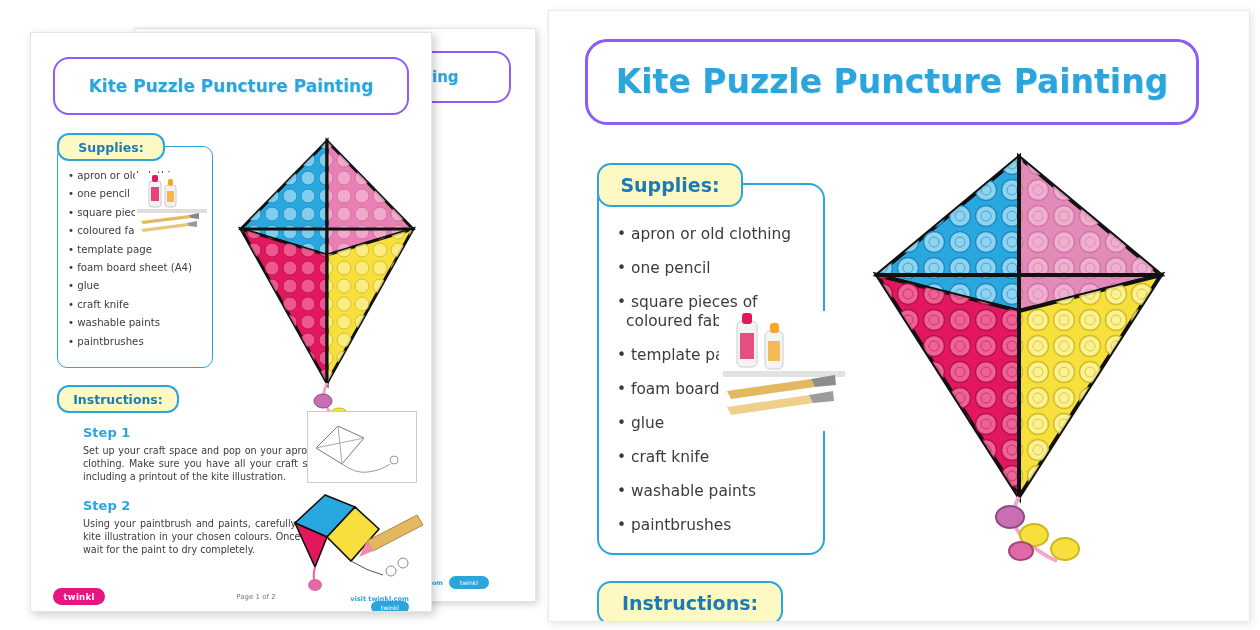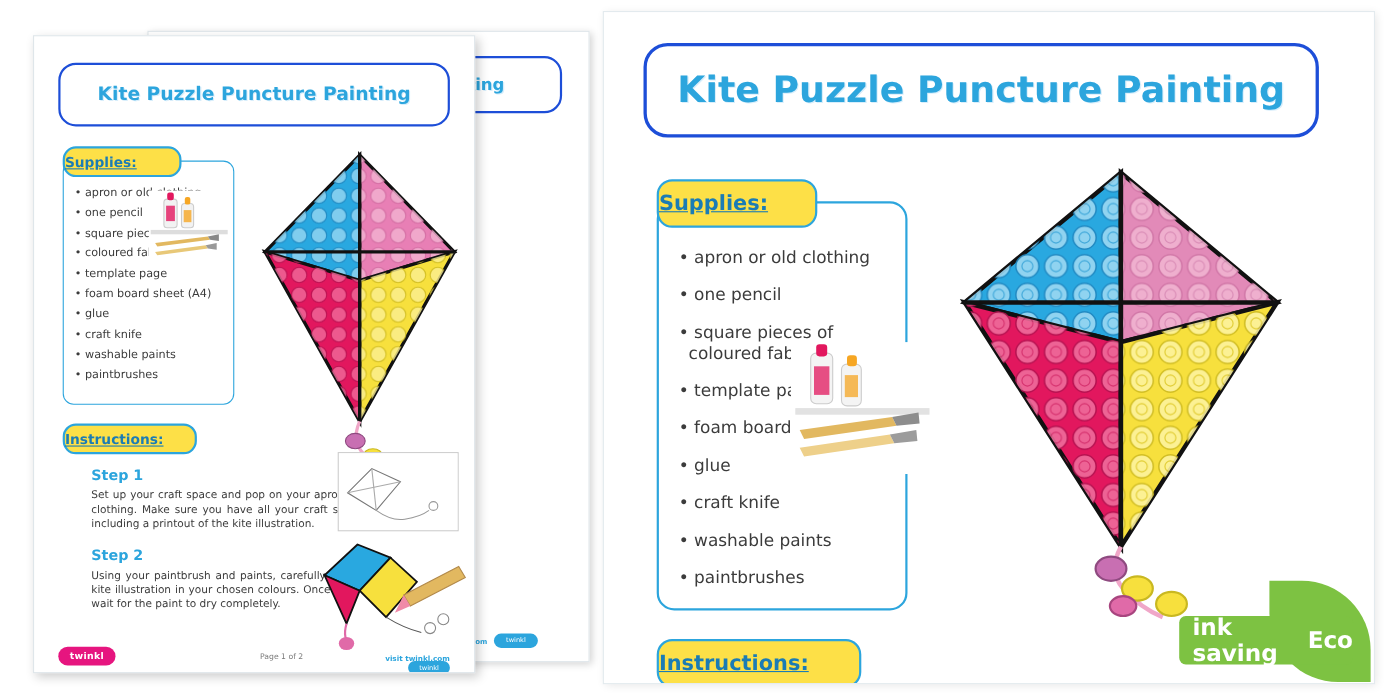--- a/index.html
+++ b/index.html
@@ -23,31 +23,31 @@
   }
   .page-front{
     position:absolute;left:14px;top:18px;width:400px;height:578px;
     background:#ffffff;border:1px solid #dfe6ea;
     box-shadow:3px 3px 9px rgba(0,0,0,.20);
     overflow:hidden;
   }
 
   
   .plaque{
-    border:2px solid #1d4ed8;border-radius:16px;background:#ffffff;
+    border:2px solid #8b5cf6;border-radius:16px;background:#ffffff;
     box-sizing:border-box;
   }
   .plaque-title{
     color:#2ca5dd;font-weight:bold;text-align:center;
     text-shadow:1px 1px 0 #d8eefb;
   }
   .tab{
-    background:#fde047;border:2px solid #2ca5dd;border-radius:12px;
+    background:#fef9c3;border:2px solid #2ca5dd;border-radius:12px;
     color:#1b7cb5;font-weight:bold;box-sizing:border-box;
-    display:flex;align-items:center;justify-content:flex-start;text-decoration:underline;
+    display:flex;align-items:center;justify-content:center;
   }
 
   
   .f-title{position:absolute;left:22px;top:24px;width:356px;height:58px;}
   .f-title .plaque-title{font-size:17px;line-height:54px;}
   .f-supplies-tab{position:absolute;left:26px;top:100px;width:108px;height:28px;font-size:12.5px;}
   .f-supplies-box{
     position:absolute;left:26px;top:113px;width:156px;height:222px;
     border:1.6px solid #2ca5dd;border-radius:10px;background:#fff;box-sizing:border-box;
     padding:22px 8px 6px 10px;
@@ -385,21 +385,14 @@
       <line x1="150" y1="6" x2="150" y2="346" stroke="#111" stroke-width="4"></line>
       <line x1="8" y1="124" x2="292" y2="124" stroke="#111" stroke-width="4"></line>
       <path d="M150 346 q-12 22 2 38 q16 18 36 26" stroke="#f0a7c8" stroke-width="4" fill="none"></path>
       <ellipse cx="141" cy="366" rx="14" ry="11" fill="#c86fb2" stroke="#8f4a80" stroke-width="2"></ellipse>
       <ellipse cx="165" cy="384" rx="14" ry="11" fill="#f7e03d" stroke="#c9b821" stroke-width="2"></ellipse>
       <ellipse cx="196" cy="398" rx="14" ry="11" fill="#f7e03d" stroke="#c9b821" stroke-width="2"></ellipse>
       <ellipse cx="152" cy="400" rx="12" ry="9" fill="#e06aa8" stroke="#a8457f" stroke-width="2"></ellipse>
     </svg>
   </div>
 
-  <div class="eco">
-    <div class="eco-leaf"></div>
-    <div class="eco-bar">
-      <span class="ink">ink saving</span>
-      <span class="eco-w">Eco</span>
-    </div>
-  </div>
 
 </div>
 
 </body></html>

